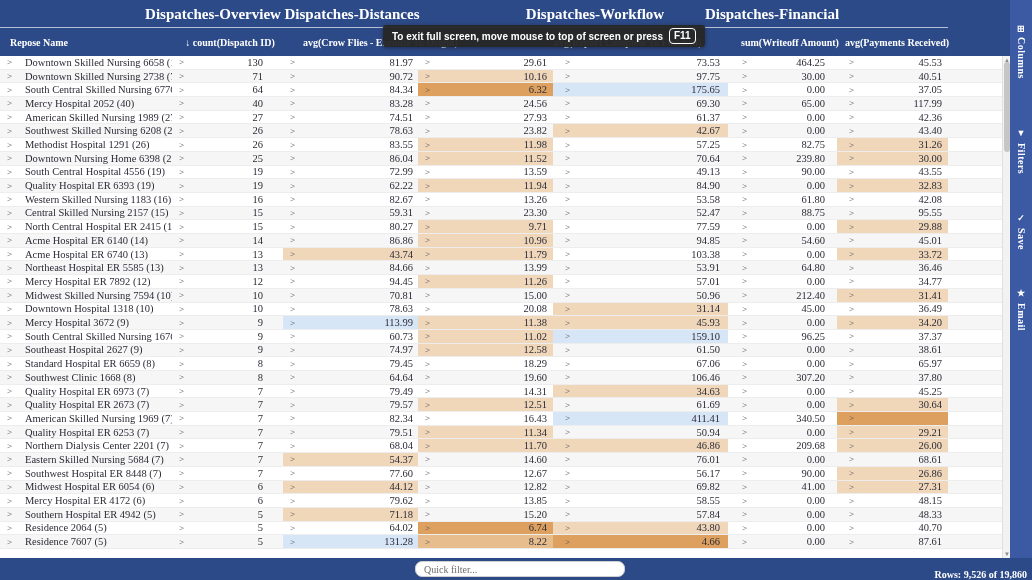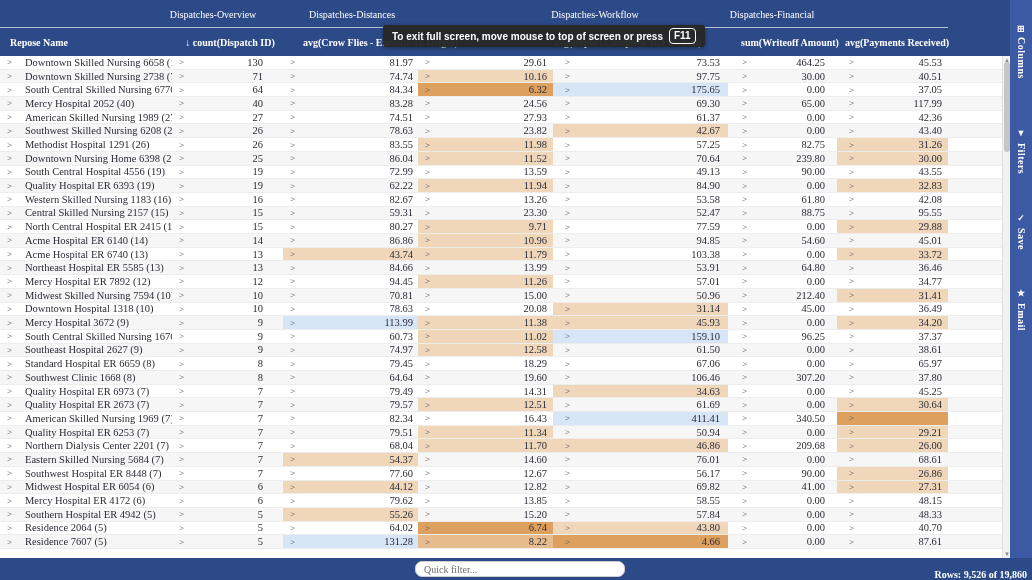--- a/index.html
+++ b/index.html
@@ -4,21 +4,21 @@
 <style>
   html,body{margin:0;padding:0;}
   body{width:1032px;height:580px;overflow:hidden;background:#fff;
        font-family:"Liberation Serif",serif;}
   #app{position:relative;width:1032px;height:580px;background:#fff;overflow:hidden;}
 
   
   #header{position:absolute;left:0;top:0;width:1032px;height:56px;background:#2d4a88;}
   #group-row{position:absolute;left:0;top:0;width:1010px;height:27px;}
   #group-row .g{position:absolute;top:50%;transform:translate(-50%,-50%);
-    color:#fff;font-weight:normal;font-size:10px;white-space:nowrap;}
+    color:#fff;font-weight:bold;font-size:15px;white-space:nowrap;}
   #group-sep{position:absolute;left:0;top:27px;width:948px;height:1px;background:rgba(255,255,255,.65);}
   #colhead-row{position:absolute;left:0;top:28px;width:976px;height:28px;}
   #colhead-row .h{position:absolute;top:50%;transform:translateY(-50%);
     color:#fff;font-weight:bold;font-size:10px;white-space:nowrap;}
   .hc0{left:10px;}
   .hc1{left:230px;transform:translate(-50%,-50%) !important;}
   .hc2{left:303px;}
   .hc3{left:485px;transform:translate(-50%,-50%) !important;}
   .hc4{left:554px;}
   .hc5{left:790px;transform:translate(-50%,-50%) !important;}
@@ -149,21 +149,21 @@
         <div class="tcell c-name">
           <span class="chev">&gt;</span>
           <span class="val">Downtown Skilled Nursing 2738 (71)</span>
         </div>
         <div class="tcell c-count">
           <span class="chev">&gt;</span>
           <span class="val">71</span>
         </div>
         <div class="tcell c-crow">
           <span class="chev">&gt;</span>
-          <span class="val">74.74</span>
+          <span class="val">90.72</span>
         </div>
         <div class="tcell c-wf hl-t">
           <span class="chev">&gt;</span>
           <span class="val">10.16</span>
         </div>
         <div class="tcell c-report">
           <span class="chev">&gt;</span>
           <span class="val">97.75</span>
         </div>
         <div class="tcell c-writeoff">
@@ -1141,21 +1141,21 @@
         <div class="tcell c-name">
           <span class="chev">&gt;</span>
           <span class="val">Southern Hospital ER 4942 (5)</span>
         </div>
         <div class="tcell c-count">
           <span class="chev">&gt;</span>
           <span class="val">5</span>
         </div>
         <div class="tcell c-crow hl-t">
           <span class="chev">&gt;</span>
-          <span class="val">55.26</span>
+          <span class="val">71.18</span>
         </div>
         <div class="tcell c-wf">
           <span class="chev">&gt;</span>
           <span class="val">15.20</span>
         </div>
         <div class="tcell c-report">
           <span class="chev">&gt;</span>
           <span class="val">57.84</span>
         </div>
         <div class="tcell c-writeoff">

